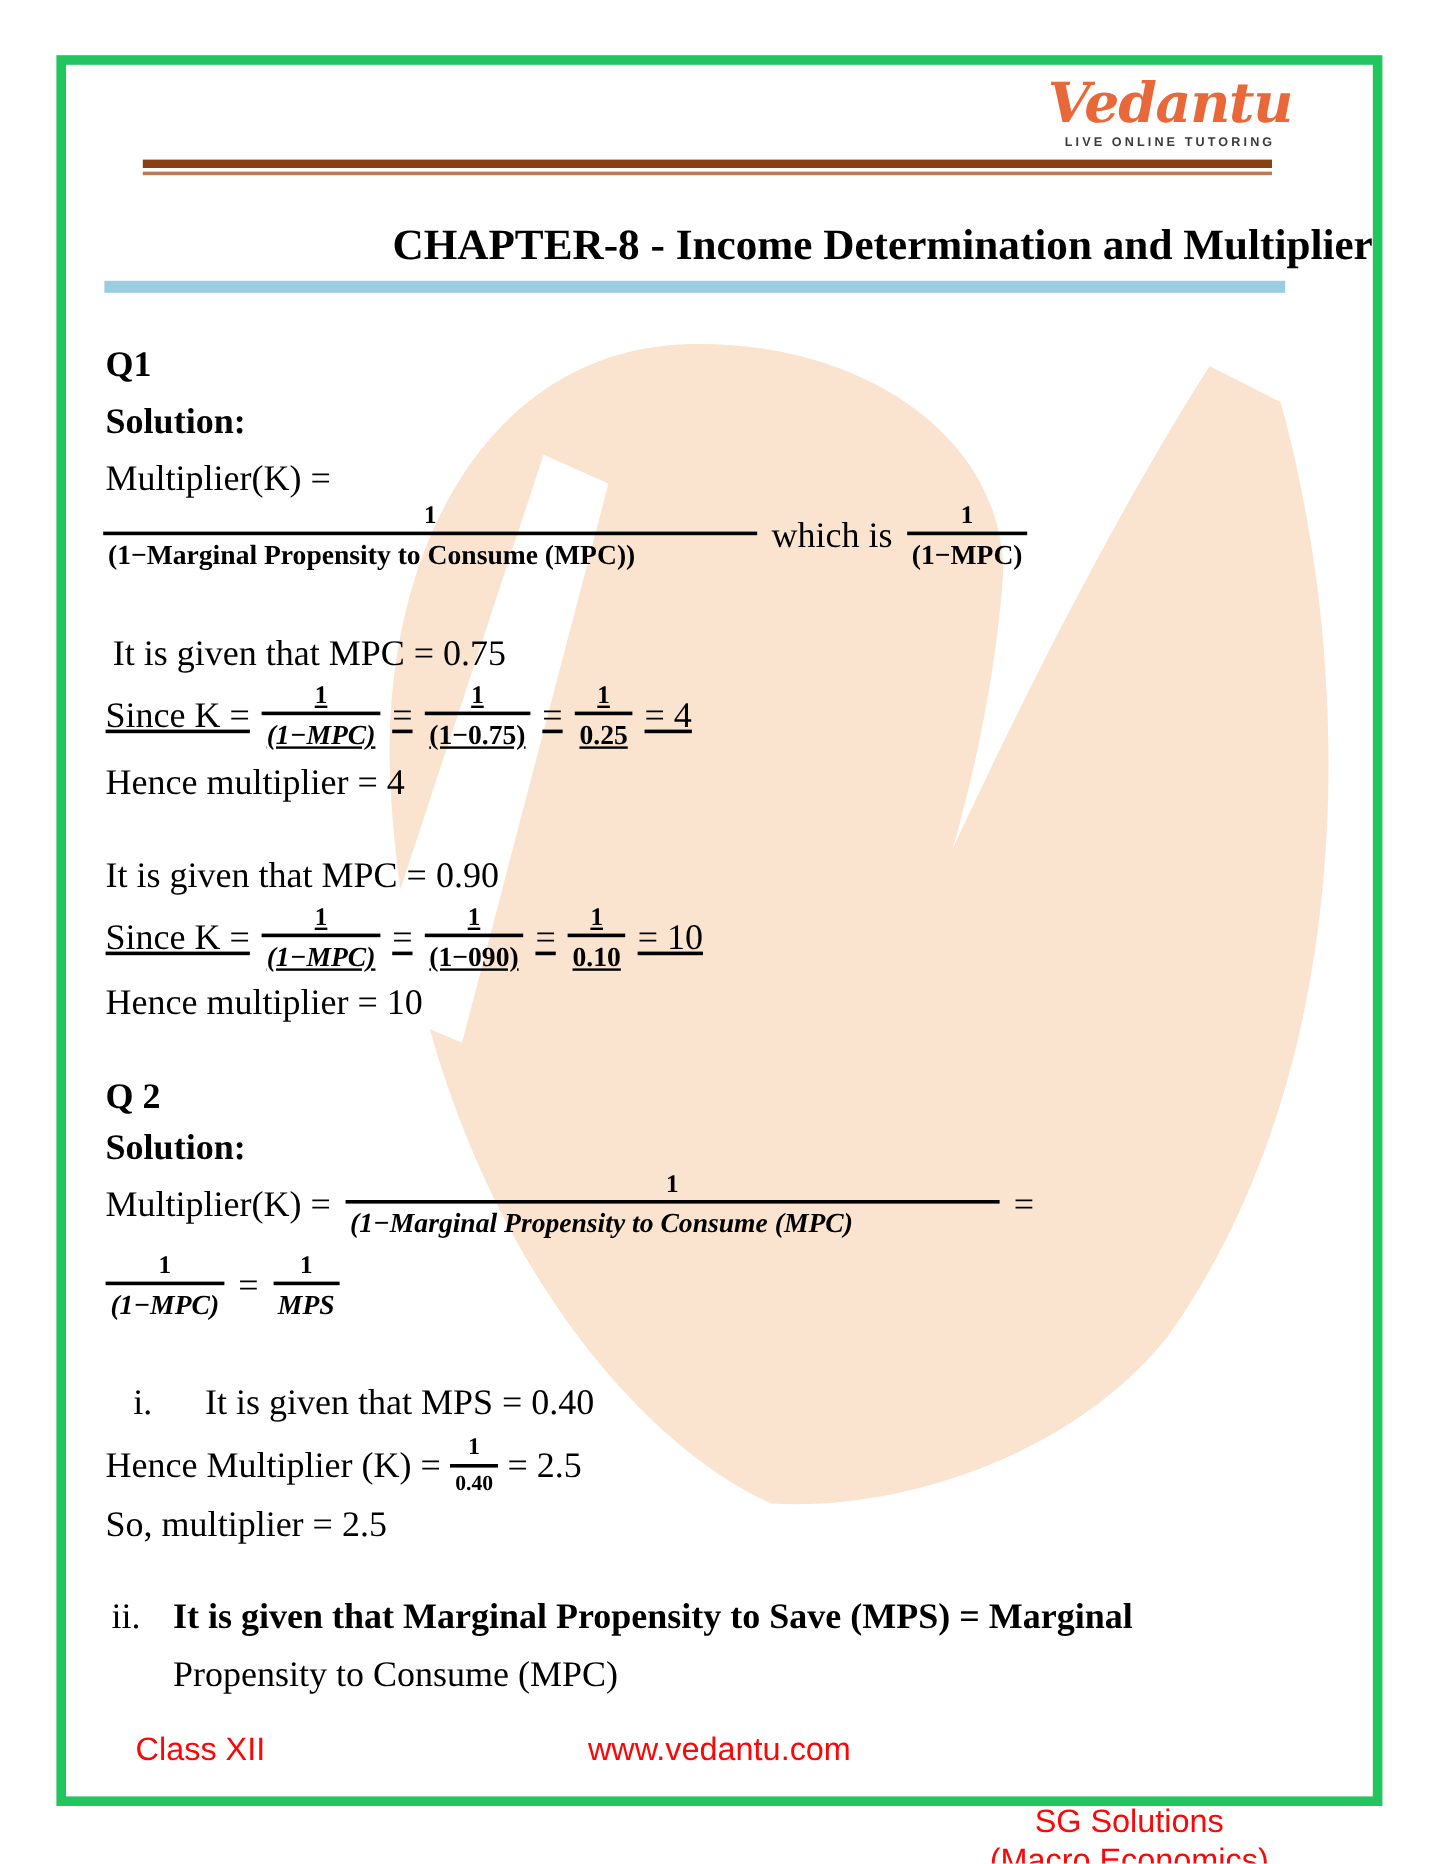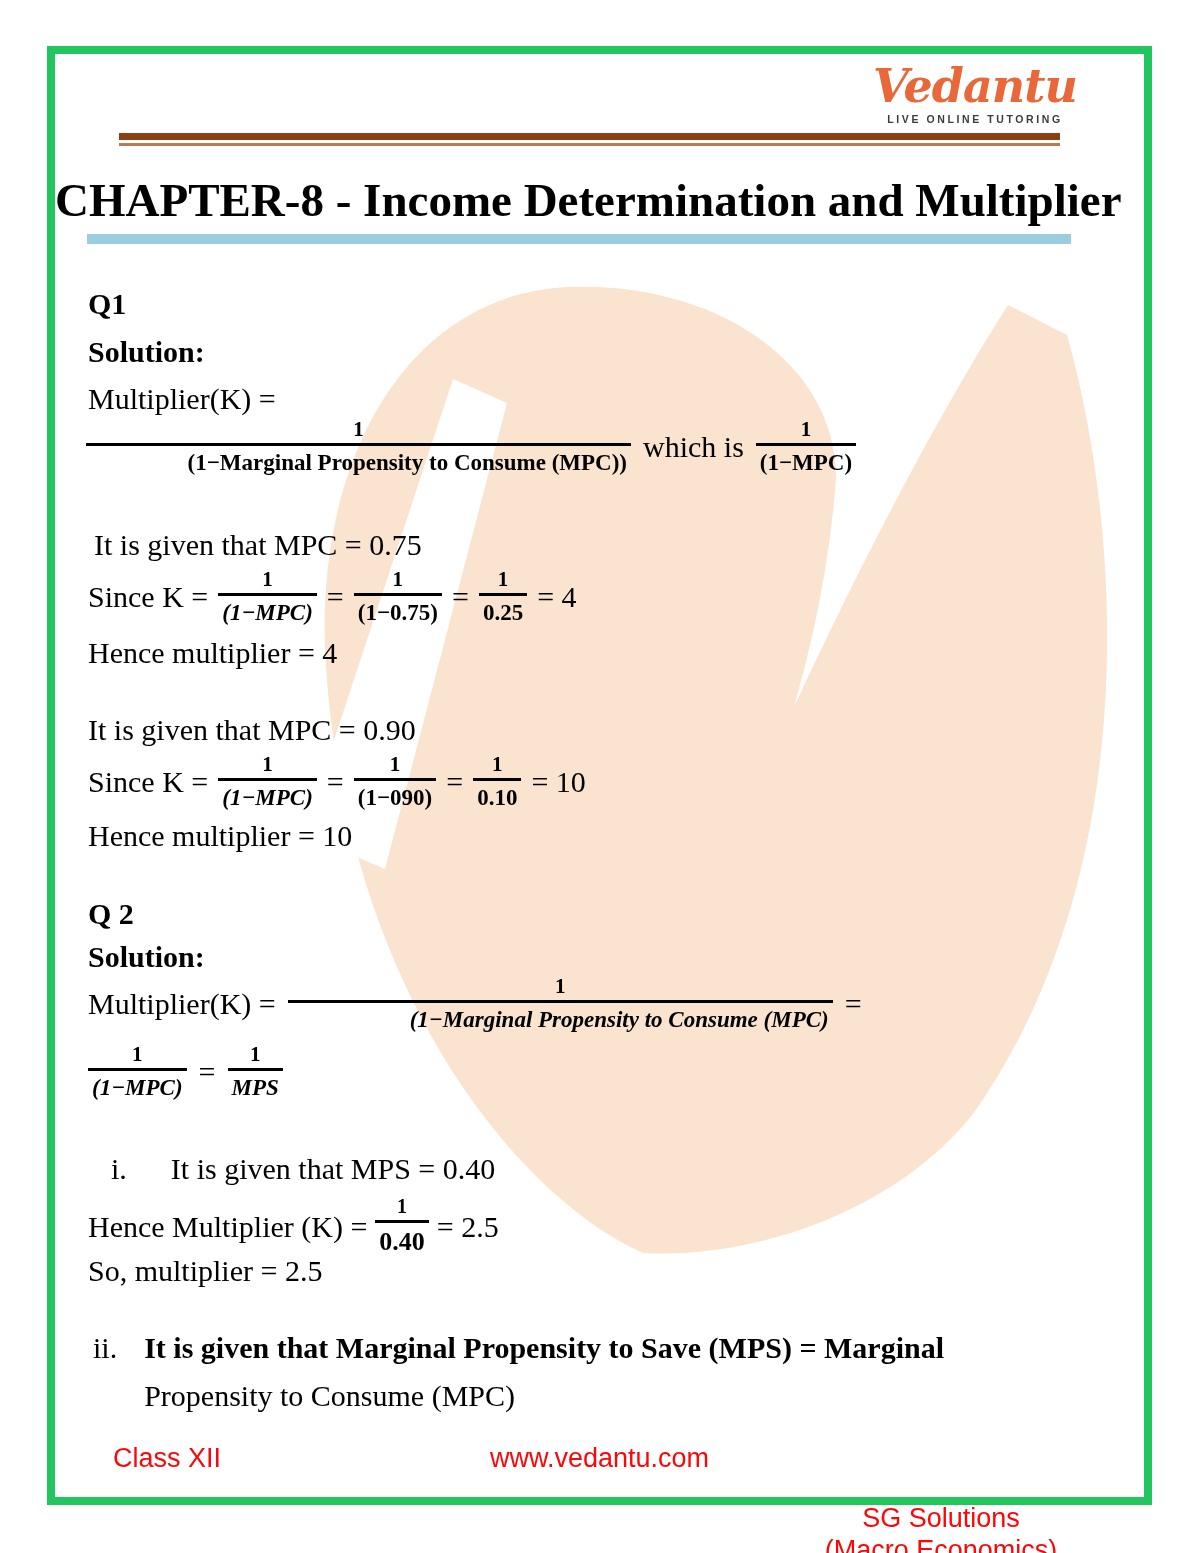--- a/index.html
+++ b/index.html
@@ -35,46 +35,46 @@
   .tagline{
     font-family:"Liberation Sans",sans-serif;font-size:10.5px;font-weight:bold;
     letter-spacing:2.6px;color:#3b3b3b;margin-top:3px;white-space:nowrap;
   }
 
   .rule-brown{position:absolute;left:64px;top:79px;width:941px;}
   .rule-brown .dark{height:7px;background:var(--rule-dark);}
   .rule-brown .light{height:3px;background:var(--rule-light);margin-top:3px;}
 
   .title{
-    position:absolute;left:0;top:119px;width:100%;text-align:left;
-    font-size:47px;font-weight:bold;letter-spacing:0px;
+    position:absolute;left:0;top:129px;width:100%;text-align:right;
+    font-size:36px;font-weight:bold;letter-spacing:0px;
   }
   .rule-blue{position:absolute;left:32px;top:180px;width:984px;height:10px;background:var(--underline-blue);}
 
   .t30{font-size:30px;line-height:1.1;white-space:nowrap;}
   .bold{font-weight:bold;}
   .abs{position:absolute;}
 
   
   .frow{display:flex;align-items:center;white-space:nowrap;}
   .frac{display:inline-flex;flex-direction:column;align-items:stretch;vertical-align:middle;}
   .frac .num{
     text-align:center;border-bottom:3px solid #000;
     font-size:21px;font-weight:600;padding:0 8px 2px;line-height:1.15;
   }
   .frac .den{
-    text-align:right;font-size:23px;font-weight:600;
+    text-align:left;font-size:23px;font-weight:600;
     padding:3px 4px 0;line-height:1.2;
   }
   .frac.wide{min-width:545px;}
   .frac.small .num{font-size:20px;}
-  .frac.small .den{font-size:26px;}
+  .frac.small .den{font-size:18px;}
   .den.it, .it{font-style:italic;}
 
-  .gap8{gap:8px;}.gap10{gap:10px;}.gap12{gap:12px;}
+  .gap8{gap:8px;}.gap10{gap:10px;text-decoration:underline;}.gap12{gap:12px;}
 
   .roman{display:inline-block;}
 
   .footer{
     font-family:"Liberation Sans",sans-serif;color:var(--footer-red);
     font-size:27px;line-height:1.2;margin-top:24px;
   }
   .footer-left{position:absolute;left:58px;top:1364px;}
   .footer-center{position:absolute;left:0;top:1364px;width:100%;text-align:center;}
   .footer-right{position:absolute;right:58px;top:1424px;width:290px;text-align:center;}

